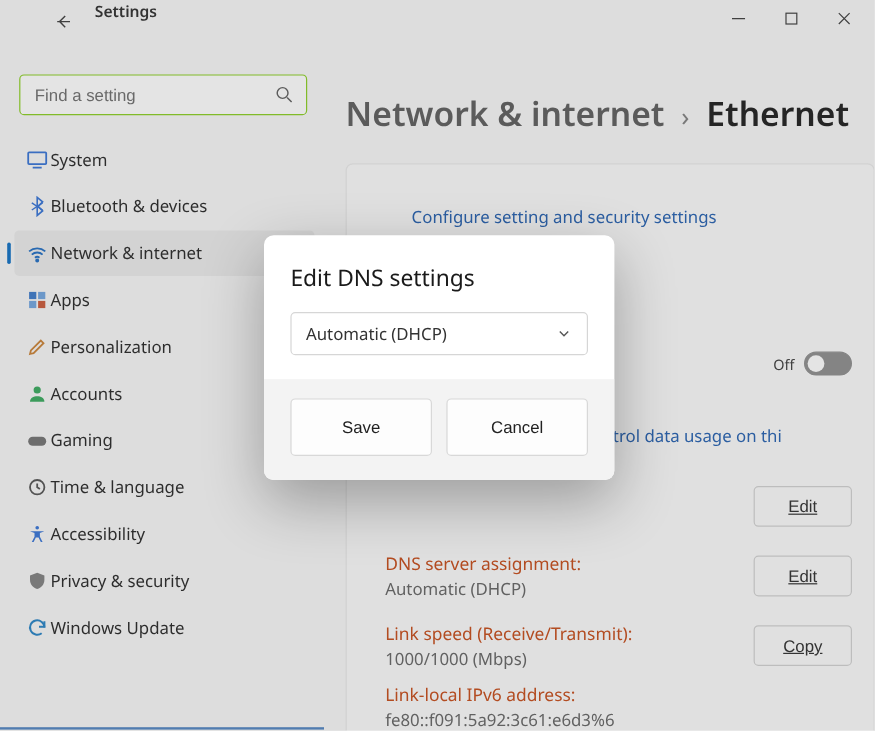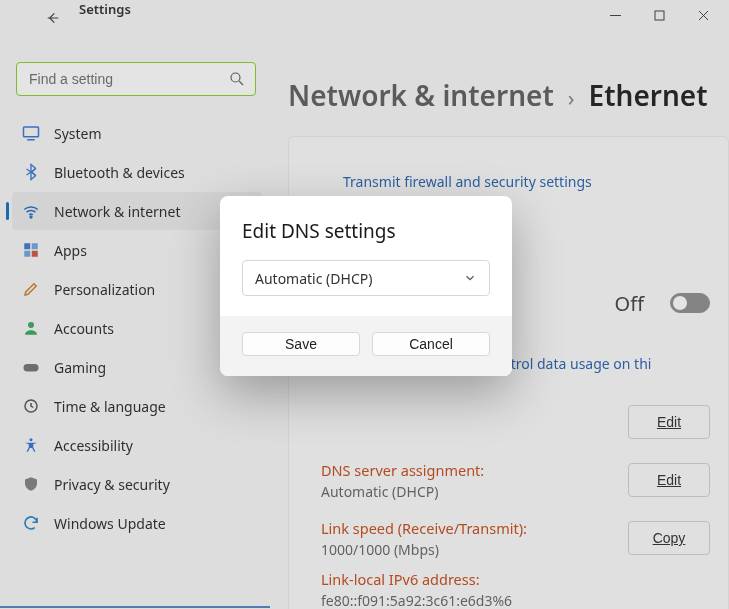--- a/index.html
+++ b/index.html
@@ -18,52 +18,52 @@
 
     .content { display:flex; height: calc(609px - 46px); }
 
     .sidebar { width:270px; padding: 6px 8px 0 12px; }
     .search-wrap { position:relative; margin: 10px 6px 18px 4px; }
     .search { width:100%; height:34px; border:1px solid #84cc16; border-radius:4px; background:#fff; padding: 0 36px 0 12px; font-size:14px; color:#333; outline:none; }
     .search::placeholder { color:#666; }
     .search-icon { position:absolute; right:10px; top:8px; width:18px; height:18px; stroke:#555; fill:none; }
 
     .nav { display:flex; flex-direction:column; gap:1px; }
-    .nav-item { display:flex; align-items:center; height:38px; padding: 0 10px; border-radius:4px; font-size:14px; color:#1a1a1a; gap:14px; position:relative; }
+    .nav-item { display:flex; align-items:center; height:38px; padding: 0 10px; border-radius:4px; font-size:14px; color:#1a1a1a; gap:2px; position:relative; }
     .nav-item.selected { background:#eaeaea; }
     .nav-item.selected::before { content:""; position:absolute; left:-6px; top:10px; width:3px; height:18px; background:#0067c0; border-radius:2px; }
     .nav-item .nicon { width:18px; height:18px; display:flex; align-items:center; justify-content:center; flex-shrink:0; }
 
     .main { flex:1; padding: 30px 0 0 0; overflow:hidden; }
     .breadcrumb { display:flex; align-items:baseline; gap:14px; padding-left: 18px; margin-bottom: 22px; }
     .breadcrumb .seg1 { font-size:28px; font-weight:600; color:#545454; }
     .breadcrumb .sep { font-size:22px; color:#7a7a7a; }
     .breadcrumb .seg2 { font-size:28px; font-weight:600; color:#111; }
 
     .panel { margin-left:18px; background:#fbfbfb; border:1px solid #e9e9e9; border-radius:6px; padding: 14px 18px 40px 32px; }
     .linkish { color:#1958ac; font-size:14px; }
     .row { display:flex; align-items:center; justify-content:flex-end; min-height:60px; }
-    .toggle-row { gap:26px; font-size:20px; color:#333; margin-top: 62px; }
+    .toggle-row { gap:8px; font-size:12px; color:#333; margin-top: 62px; }
     .toggle { width:40px; height:20px; border-radius:10px; background:#888; position:relative; border:1px solid #888; }
     .toggle .knob { position:absolute; left:2px; top:2px; width:14px; height:14px; border-radius:50%; background:#fff; }
     .note-row { justify-content: flex-start; padding-left: 150px; }
 
     .prop-row { display:flex; align-items:center; justify-content:space-between; min-height:58px; gap:12px; }
     .prop-text .label { font-size:14.5px; color:#c2410c; }
     .prop-text .value { font-size:14px; color:#5c5c5c; margin-top:2px; }
     .btn-outline { min-width:82px; height:34px; border:1px solid #cfcfcf; background:#fbfbfb; border-radius:4px; font-size:14px; color:#222;text-decoration:underline; }
 
     
     .modal { position:absolute; left:220px; top:196px; width:292px; background:#fff; border-radius:8px; box-shadow: 0 18px 50px rgba(0,0,0,0.30); z-index:100; overflow:hidden; }
     .modal .inner { padding: 22px 22px 20px 22px; }
     .modal h2 { font-size:19px; font-weight:400; margin-bottom:16px; }
     .dropdown { display:flex; align-items:center; justify-content:space-between; border:1px solid #d6d6d6; border-radius:4px; height:36px; padding: 0 12px; font-size:14px; color:#333; background:#fff; }
     .dropdown svg { width:14px; height:14px; stroke:#555; }
     .modal-footer { background:#f3f3f3; padding: 16px 22px 20px; display:flex; gap:12px; }
-    .modal-footer button { flex:1; height:24px; border:1px solid #d8d8d8; background:#fdfdfd; border-radius:4px; font-size:14px; color:#222; }
+    .modal-footer button { flex:1; height:48px; border:1px solid #d8d8d8; background:#fdfdfd; border-radius:4px; font-size:14px; color:#222; }
 
     .sep-bar { position:absolute; left:0; bottom:1px; height:2px; width:270px; background:#1b5fb0; opacity:.8; }
   </style>
 </head>
 <body>
 
 <div class="titlebar">
   <div class="back-btn">
     <svg viewBox="0 0 24 24" fill="none" stroke-width="1.8">
         <path d="M14 5l-7 7 7 7M4 12h16"></path>
@@ -205,21 +205,21 @@
 
   <div class="main">
     <div class="breadcrumb">
       <span class="seg1">Network &amp; internet</span>
       <span class="sep">›</span>
       <span class="seg2">Ethernet</span>
     </div>
 
     <div class="panel">
       <div class="row" style="justify-content:flex-start; padding-left:22px;">
-        <a class="linkish">Transmit firewall and security settings</a>
+        <a class="linkish">Configure setting and security settings</a>
       </div>
 
       <div class="row toggle-row">
         <span>Off</span>
         <div class="toggle">
             <div class="knob"></div>
           </div>
       </div>
 
       <div class="row note-row">

